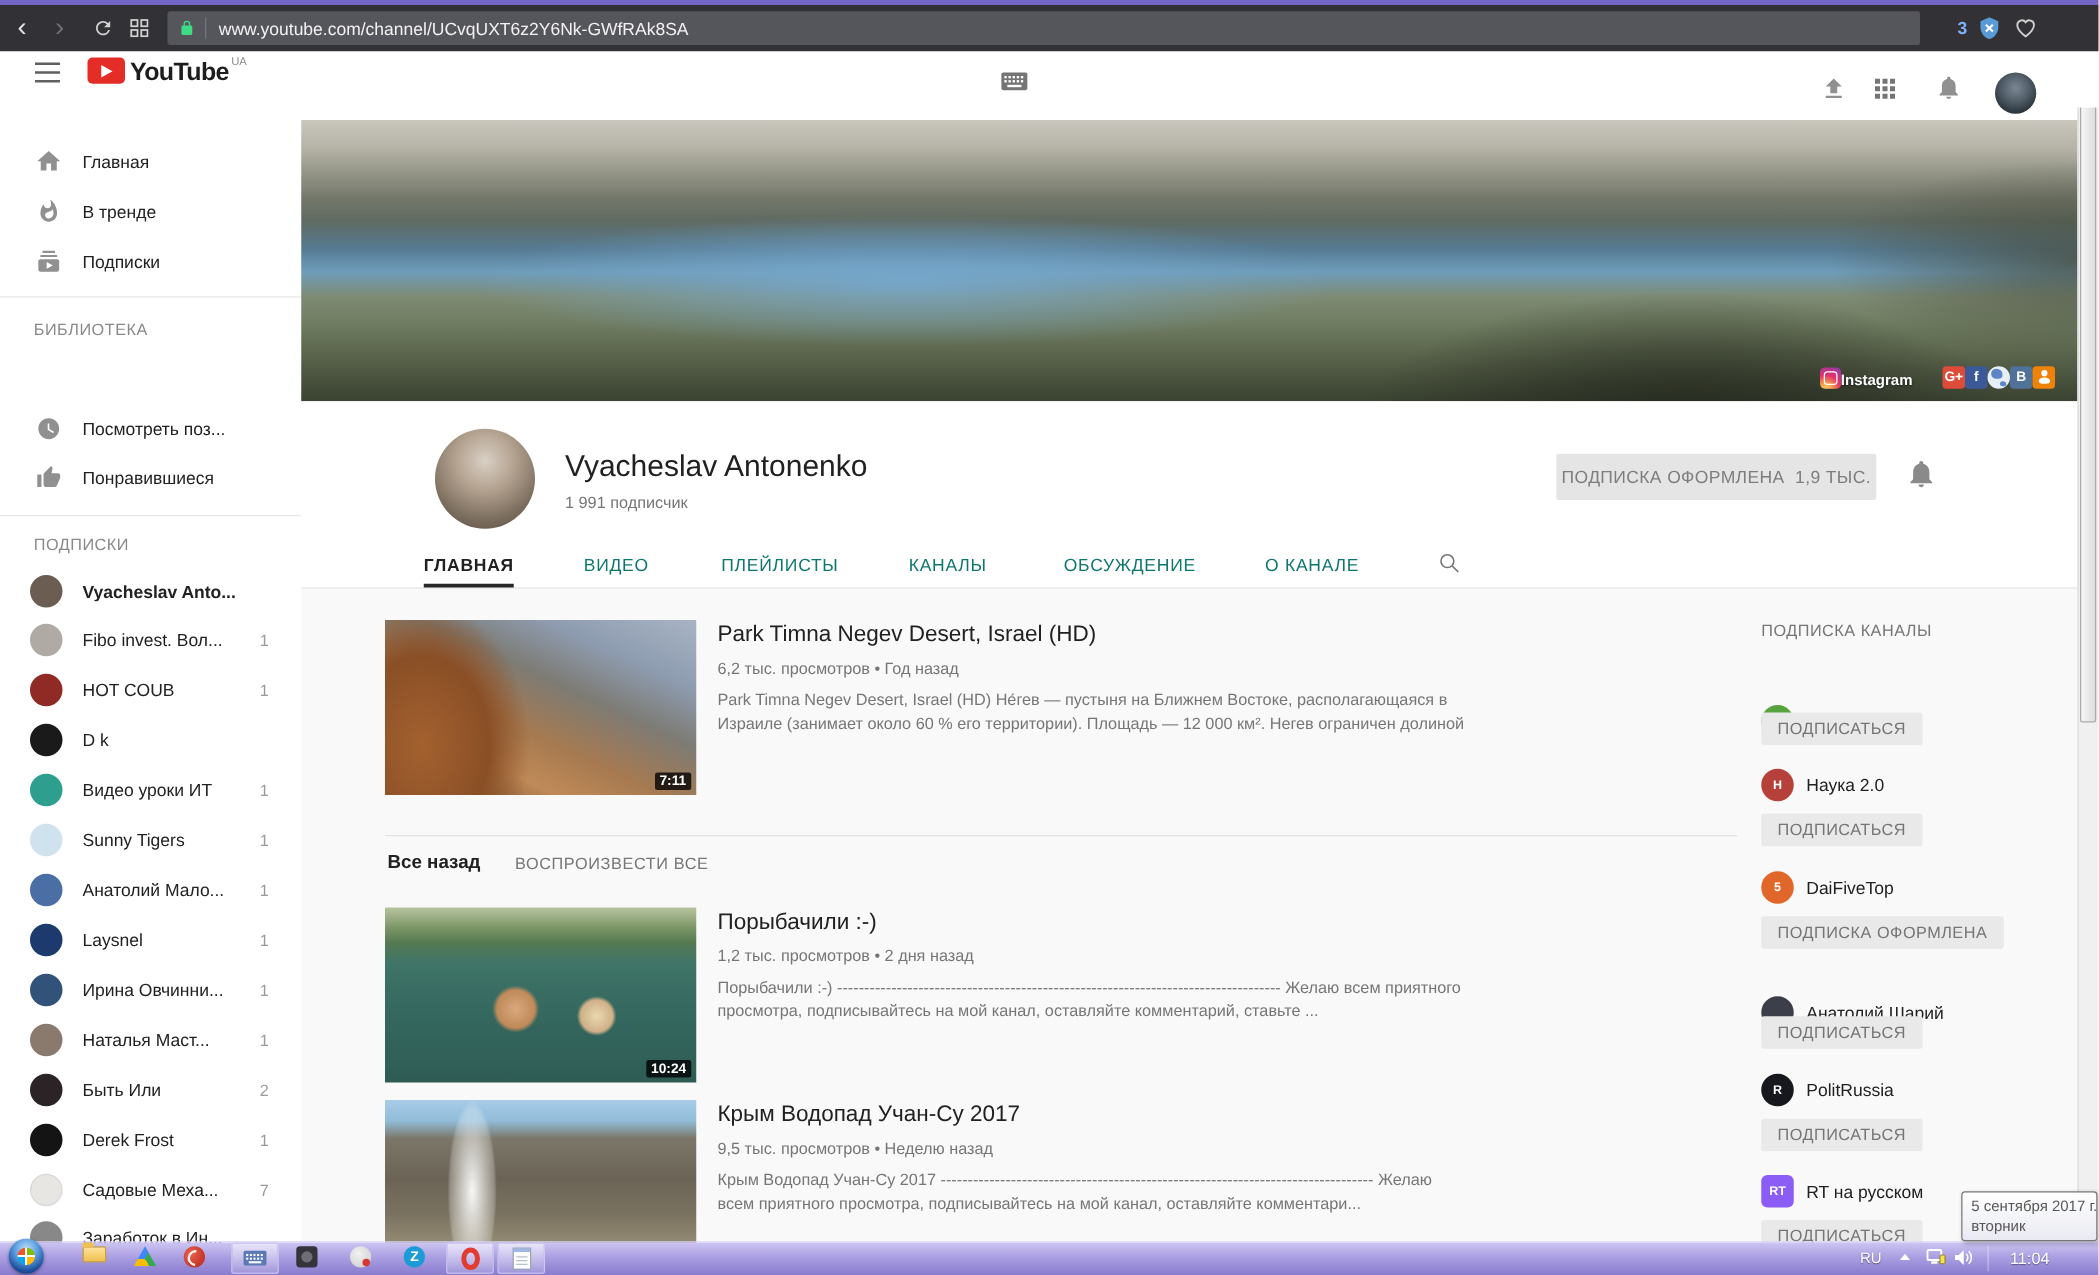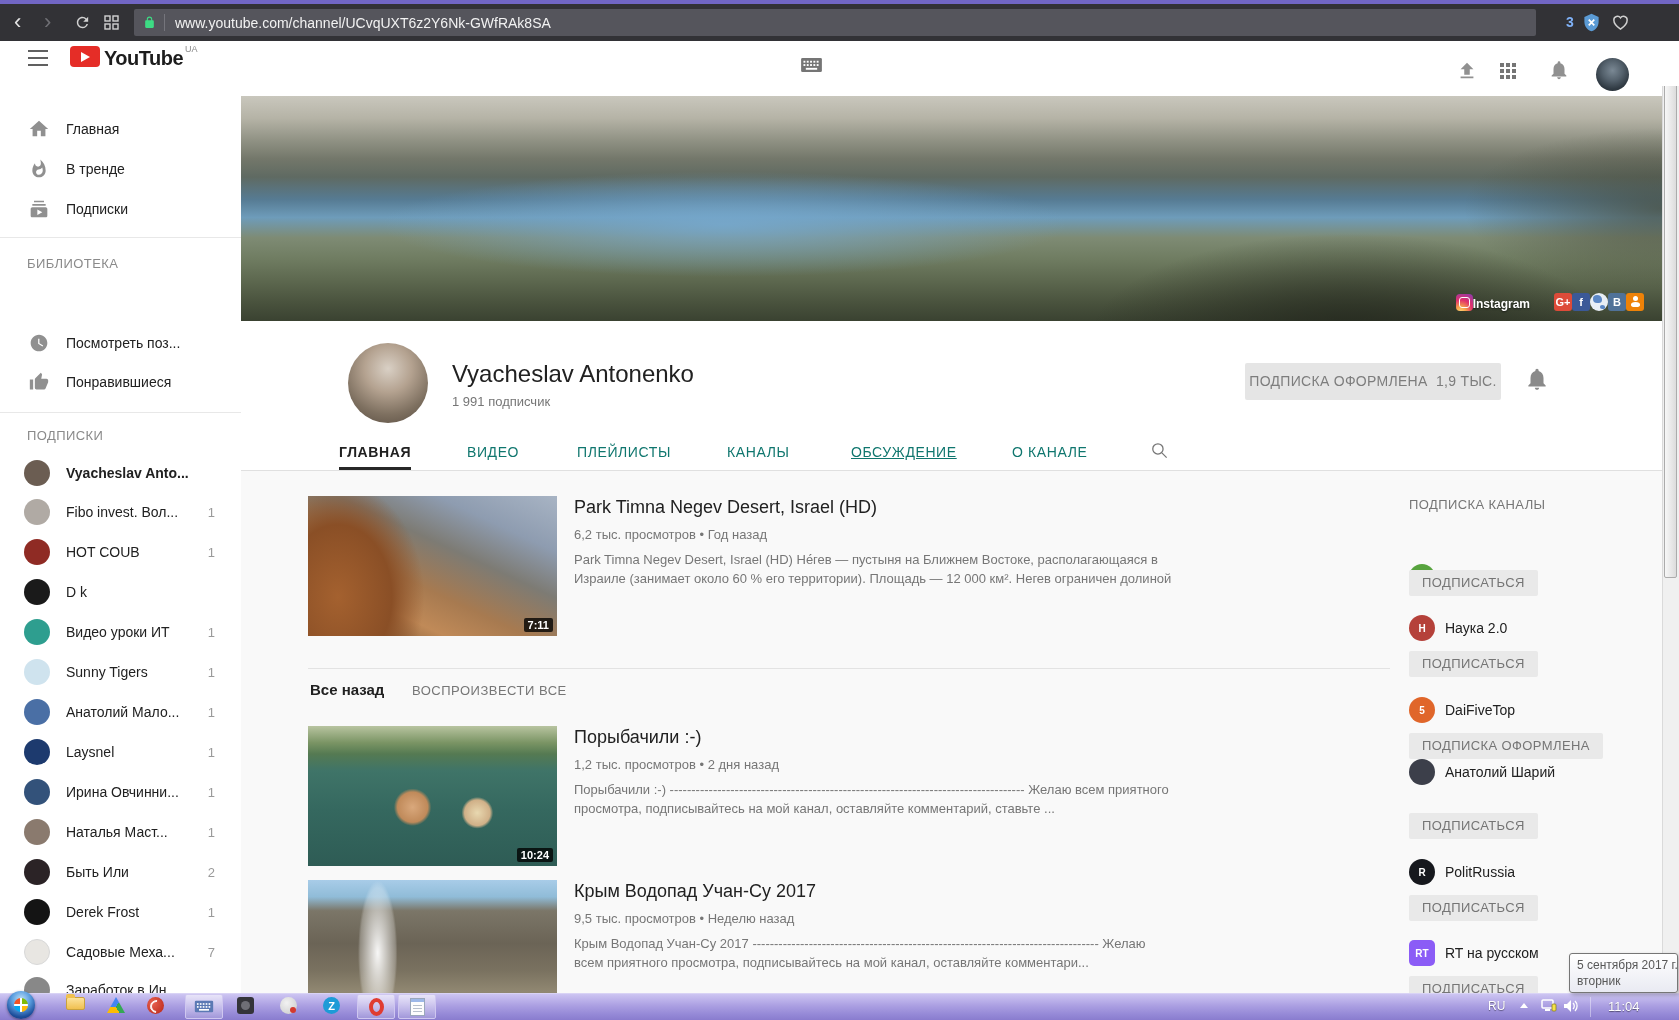--- a/index.html
+++ b/index.html
@@ -427,21 +427,21 @@
   <span class="abs" style="left:1524px;top:366px;">
     <svg width="26" height="26" viewBox="0 0 24 24">
         <path fill="#8a8a8a" d="M12 22c1.1 0 2-.9 2-2h-4c0 1.1.9 2 2 2zm6-6v-5c0-3.07-1.63-5.64-4.5-6.32V4a1.5 1.5 0 0 0-3 0v.68C7.64 5.36 6 7.92 6 11v5l-2 2v1h16v-1l-2-2z"></path>
       </svg>
   </span>
 
   <span class="tab active" style="left:339px;">ГЛАВНАЯ</span>
   <span class="tab" style="left:467px;">ВИДЕО</span>
   <span class="tab" style="left:577px;">ПЛЕЙЛИСТЫ</span>
   <span class="tab" style="left:727px;">КАНАЛЫ</span>
-  <span class="tab" style="left:851px;text-decoration:underline;">ОБСУЖДЕНИЕ</span>
+  <span class="tab" style="left:851px;">ОБСУЖДЕНИЕ</span>
   <span class="tab" style="left:1012px;">О КАНАЛЕ</span>
   <span class="abs" style="left:1150px;top:441px;">
     <svg width="19" height="19" viewBox="0 0 24 24">
         <circle cx="10" cy="10" r="6.5" fill="none" stroke="#757575" stroke-width="1.6"></circle>
         <path stroke="#757575" stroke-width="1.6" d="M15 15l6 6"></path>
       </svg>
   </span>
   <div class="abs tab-underline"></div>
 
   <div class="abs content-bg"></div>
@@ -482,21 +482,21 @@
     <span class="rel-name">Наука 2.0</span>
   </div>
   <div class="rel-btn" style="top:651px;">ПОДПИСАТЬСЯ</div>
 
   <div class="rel-row" style="top:697px;">
     <span class="rel-avatar" style="background: rgb(224, 102, 42);">5</span>
     <span class="rel-name">DaiFiveTop</span>
   </div>
   <div class="rel-btn" style="top:733px;">ПОДПИСКА ОФОРМЛЕНА</div>
 
-  <div class="rel-row" style="top:759px;align-items:center;">
+  <div class="rel-row" style="top:797px;align-items:center;">
     <span class="rel-avatar" style="background: rgb(60, 63, 74);"></span>
     <span class="rel-name">Анатолий Шарий</span>
   </div>
   <div class="rel-btn" style="top:813px;">ПОДПИСАТЬСЯ</div>
 
   <div class="rel-row" style="top:859px;">
     <span class="rel-avatar" style="background: rgb(22, 24, 29);">R</span>
     <span class="rel-name">PolitRussia</span>
   </div>
   <div class="rel-btn" style="top:895px;">ПОДПИСАТЬСЯ</div>

